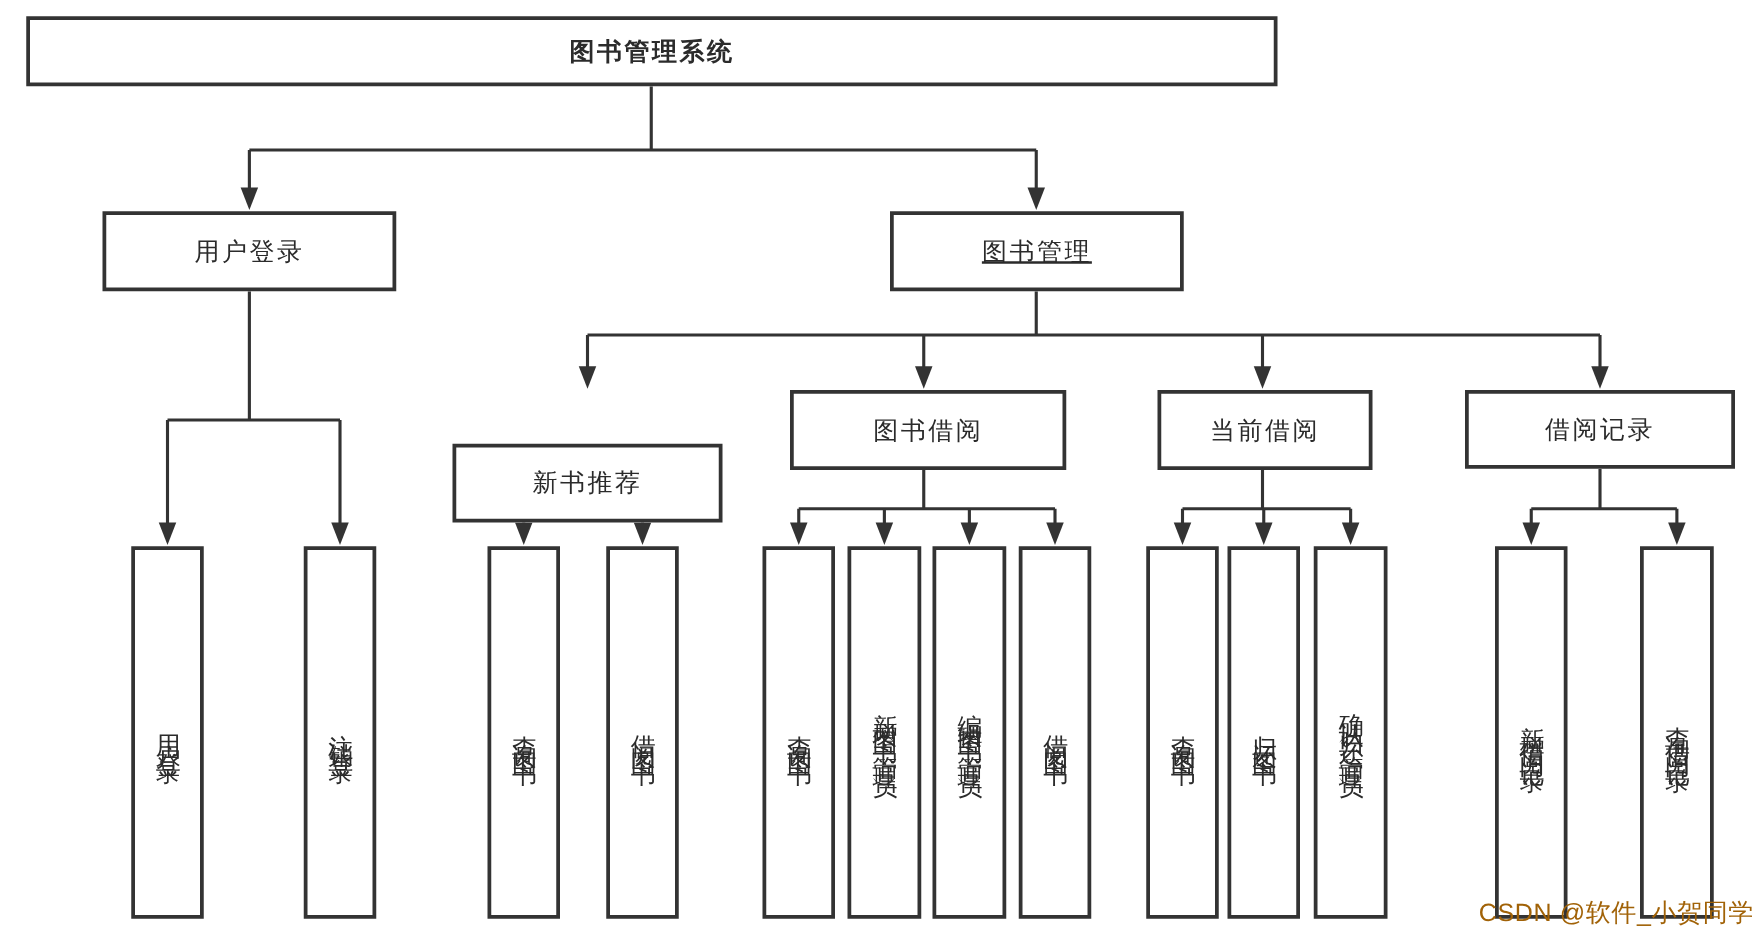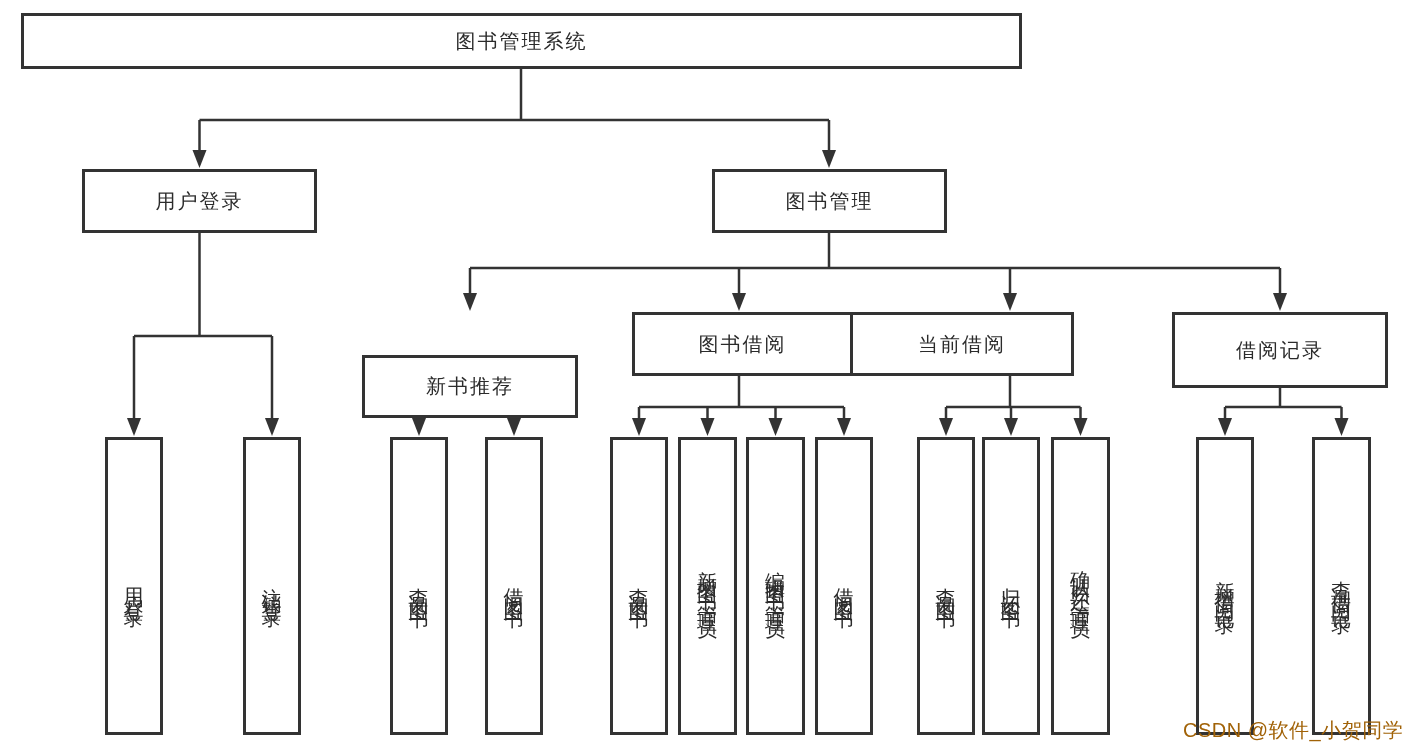--- a/index.html
+++ b/index.html
@@ -123,29 +123,29 @@
       <polygon points="768.5,418 782.5,418 775.5,436"></polygon>
       <polygon points="837,418 851,418 844,436"></polygon>
       <polygon points="939,418 953,418 946,436"></polygon>
       <polygon points="1004,418 1018,418 1011,436"></polygon>
       <polygon points="1073.5,418 1087.5,418 1080.5,436"></polygon>
       <polygon points="1218,418 1232,418 1225,436"></polygon>
       <polygon points="1334.5,418 1348.5,418 1341.5,436"></polygon>
     </g>
   </svg>
 
-  <div class="node hnode" style="left:21px; top:13px; width:1001px; height:56px;">图书管理系统</div>
+  <div class="node hnode" style="left:21px; top:13px; width:1001px; height:56px;font-weight:bold;">图书管理系统</div>
 
   <div class="node hnode" style="left:82px; top:169px; width:235px; height:64px;">用户登录</div>
-  <div class="node hnode" style="left:712px; top:169px; width:235px; height:64px;">图书管理</div>
+  <div class="node hnode" style="left:712px; top:169px; width:235px; height:64px;text-decoration:underline;">图书管理</div>
 
   <div class="node hnode" style="left:362px; top:312px; width:216px; height:63px;margin-top:43px;">新书推荐</div>
   <div class="node hnode" style="left:632px; top:312px; width:221px; height:64px;">图书借阅</div>
-  <div class="node hnode" style="left:850px; top:312px; width:224px; height:64px;">当前借阅</div>
-  <div class="node hnode" style="left:1172px; top:312px; width:216px; height:76px;">借阅记录</div>
+  <div class="node hnode" style="left:926px; top:312px; width:172px; height:64px;">当前借阅</div>
+  <div class="node hnode" style="left:1172px; top:312px; width:216px; height:63px;">借阅记录</div>
 
   <div class="node vnode" style="left:105px; top:437px; width:58px; height:298px;">
     <span class="vtext">用户登录</span>
   </div>
   <div class="node vnode" style="left:243px; top:437px; width:58px; height:298px;">
     <span class="vtext">注销登录</span>
   </div>
 
   <div class="node vnode" style="left:390px; top:437px; width:58px; height:298px;">
     <span class="vtext">查询图书</span>

